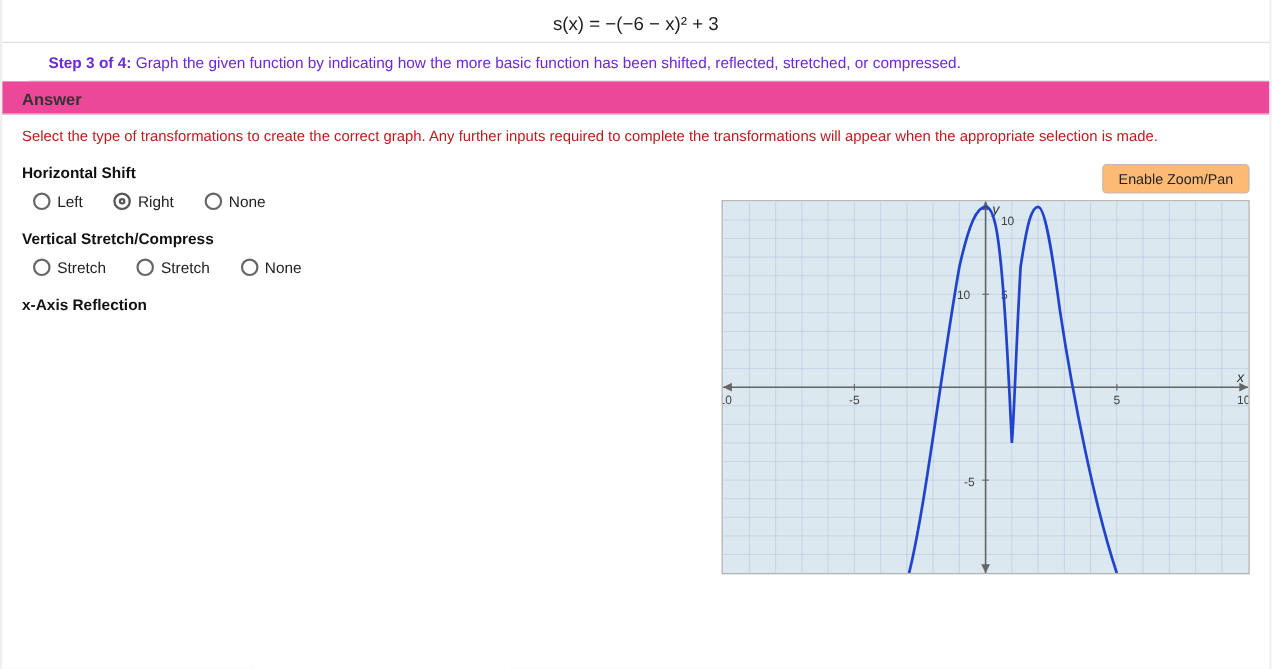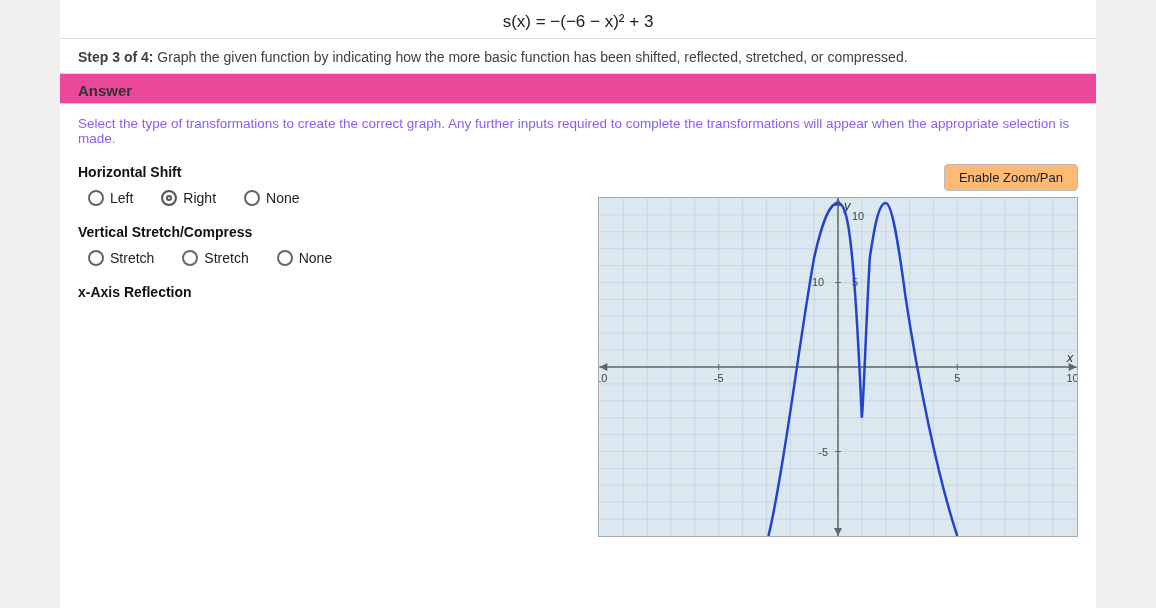--- a/index.html
+++ b/index.html
@@ -7,51 +7,52 @@
       font-family: Arial, sans-serif;
       background: #f0f0f0;
       width: 1156px;
       min-height: 608px;
       display: flex;
       justify-content: center;
       align-items: flex-start;
     }
     .page {
       background: #fff;
-      width: 1036px;
+      width: 1152px;
       min-height: 608px;
       padding: 0;
       overflow: hidden;
     }
     .equation-bar {
       text-align: center;
       padding: 12px 0 6px 0;
       font-size: 17px;
       color: #222;
       border-bottom: 1px solid #ddd;
     }
     .step-text {
       padding: 10px 18px 8px 18px;
       font-size: 14px;
-      color: #404040;
+      color: #6d28d9;
       border-bottom: 1px solid #ddd;
+      margin-left: 24px;
     }
     .step-text strong { font-weight: bold; }
     .answer-label {
       padding: 8px 18px 4px 18px;
       font-weight: bold;
       font-size: 15px;
       color: #333;
       background: #ec4899;
       border-bottom: 1px solid #ccc;
     }
     .instruction {
       padding: 12px 18px 8px 18px;
       font-size: 13.5px;
-      color: #8b5cf6;
+      color: #b91c1c;
     }
     .main-area {
       display: flex;
       flex-direction: row;
       padding: 10px 18px 10px 18px;
       gap: 22px;
     }
     .controls {
       flex: 0 0 340px;
       display: flex;

